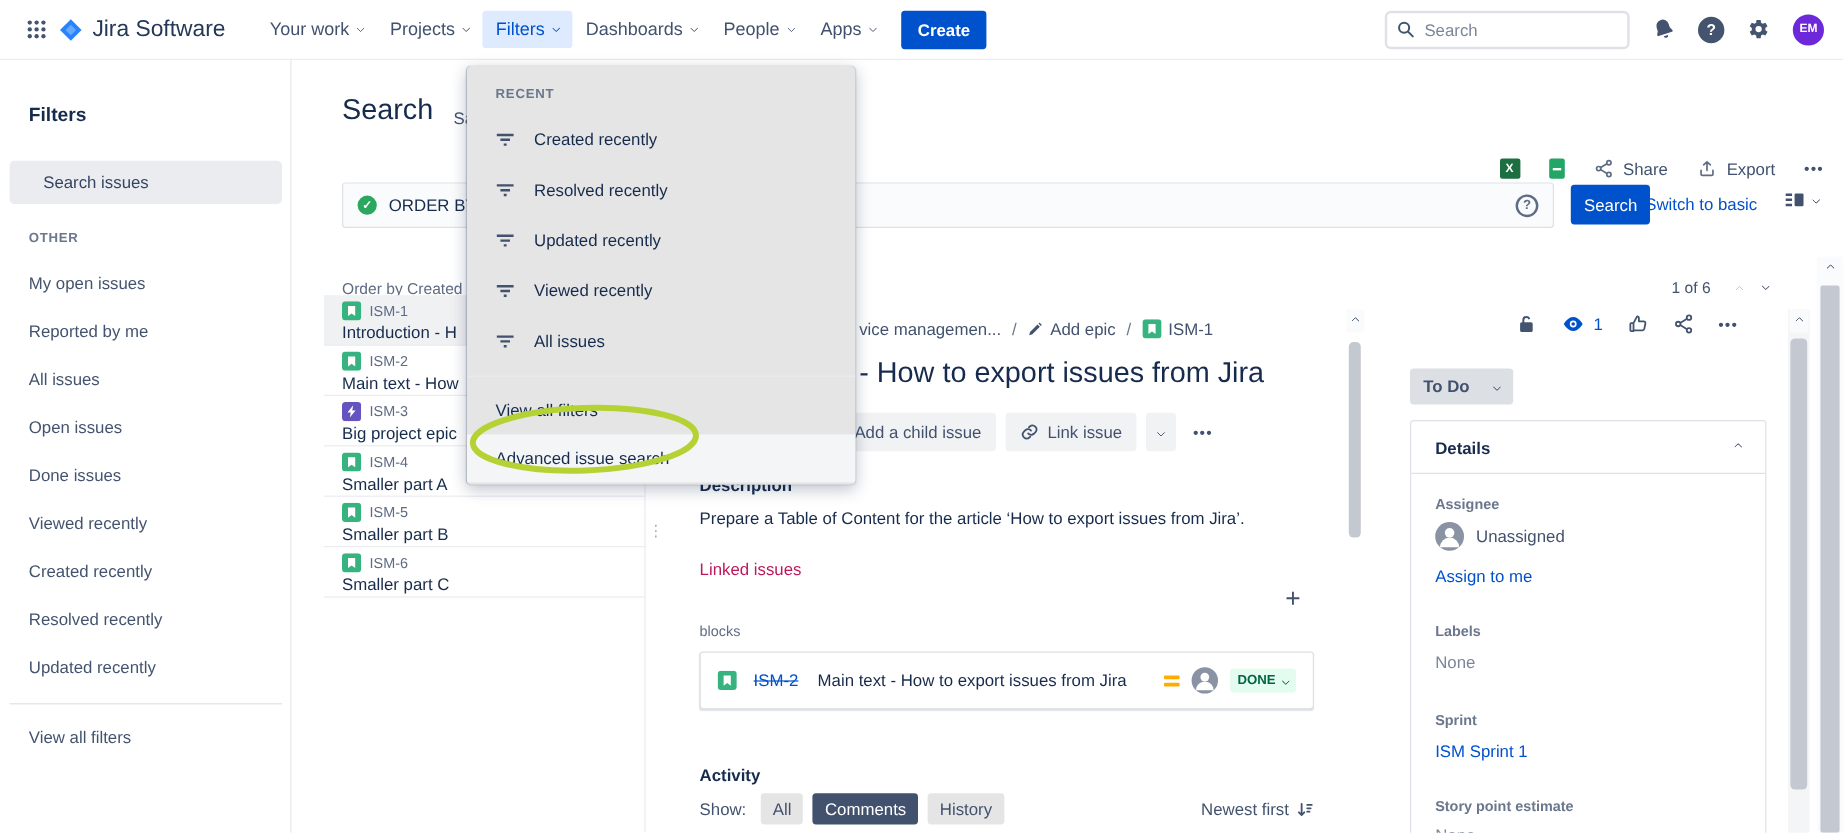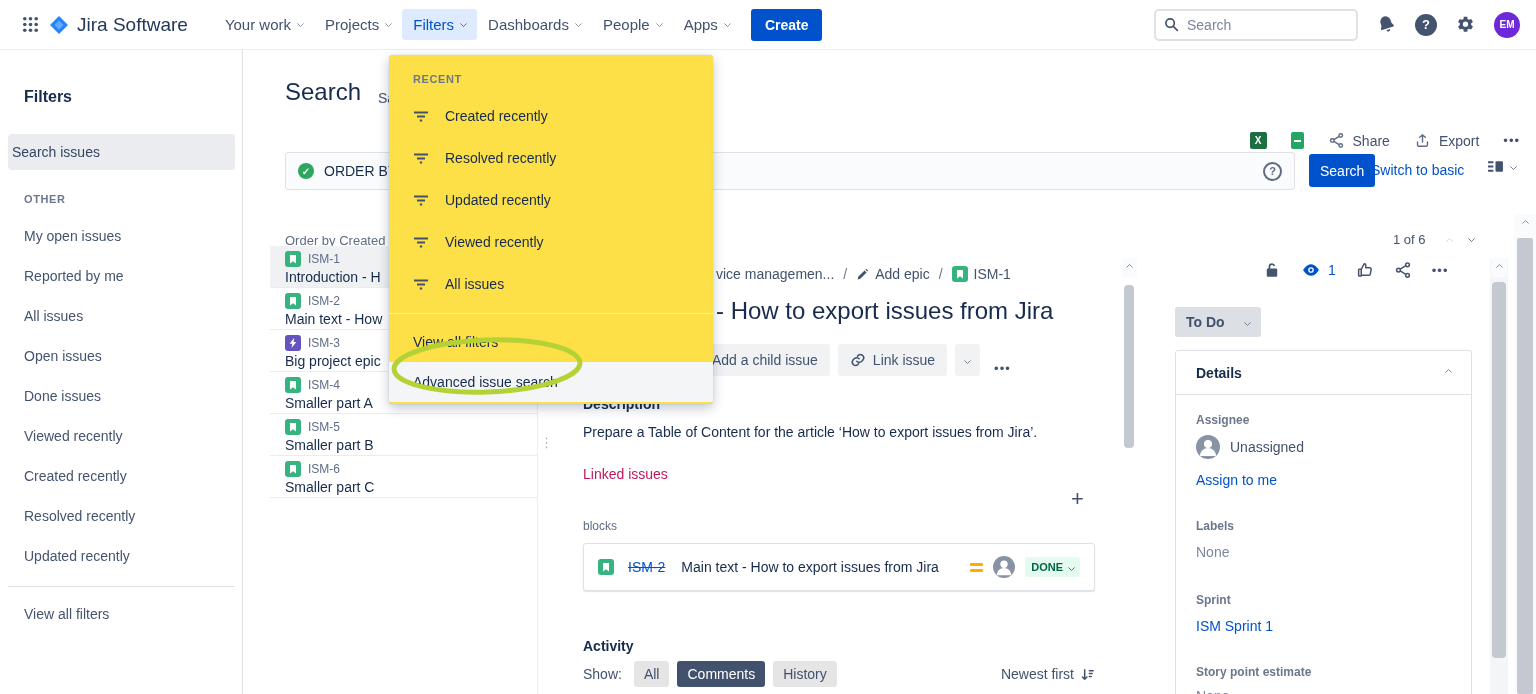--- a/index.html
+++ b/index.html
@@ -24,21 +24,21 @@
 .nav-search{display:flex;align-items:center;gap:8px;width:204px;height:32px;border:2px solid #DFE1E6;border-radius:5px;padding:0 8px;background:#fff}
 .nav-search input{border:none;outline:none;flex:1;font-size:14px;color:#172B4D;font-family:inherit;min-width:0}
 .nav-search input::placeholder{color:#7A869A}
 .icon-btn{background:none;border:none;cursor:pointer;display:flex;align-items:center;justify-content:center;padding:0}
 .help-circle{width:22px;height:22px;border-radius:50%;background:#44546F;color:#fff;display:flex;align-items:center;justify-content:center}
 .help-circle::after{content:"?";font-size:13px;font-weight:bold}
 .avatar-em{width:26px;height:26px;border-radius:50%;background:#6d28d9;color:#fff;font-size:10px;font-weight:bold;display:flex;align-items:center;justify-content:center;cursor:pointer}
 
 .sidebar{position:absolute;left:0;top:50px;width:243px;bottom:0;background:#fff;border-right:1px solid #DFE1E6}
 .sb-title{position:absolute;left:24px;top:38px;font-size:16px;font-weight:bold;color:#172B4D}
-.sb-selected{position:absolute;left:8px;top:84px;width:227px;height:36px;background:#EBECF0;border-radius:4px;display:flex;align-items:center;padding-left:4px;color:#344563;cursor:pointer}
+.sb-selected{position:absolute;left:8px;top:84px;width:227px;height:36px;background:#EBECF0;border-radius:4px;display:flex;align-items:center;padding-left:28px;color:#344563;cursor:pointer}
 .sb-section{position:absolute;left:24px;top:143px;font-size:11px;font-weight:bold;letter-spacing:.6px;color:#6B778C}
 .sb-list{position:absolute;left:0;top:166px;width:243px}
 .sb-item{height:40px;display:flex;align-items:center;padding-left:24px;color:#44546F;cursor:pointer}
 .sb-div{position:absolute;left:8px;top:536px;width:227px;height:1px;background:#DFE1E6}
 .sb-viewall{position:absolute;left:24px;top:548px;height:32px;display:flex;align-items:center;color:#44546F;cursor:pointer}
 
 .main{position:absolute;left:243px;top:50px;right:0;bottom:0;background:#fff}
 .pg-title{position:absolute;left:42px;top:28px;font-size:24px;font-weight:500;color:#172B4D}
 .saveas{position:absolute;left:135px;top:40px;color:#42526E;cursor:pointer}
 .hdr-icons{position:absolute;right:16px;top:82px;display:flex;align-items:center;gap:24px}
@@ -72,21 +72,21 @@
 .irow .sum{font-size:14px;color:#172B4D;white-space:nowrap;overflow:hidden;margin-top:1px}
 .vdiv{position:absolute;left:294px;top:182px;bottom:0;width:1px;background:#EBECF0}
 .drag-dots{position:absolute;left:297px;top:390px;color:#A5ADBA;font-size:13px;line-height:6px}
 .drag-dots::after{content:"⋮"}
 
 .crumb{position:absolute;left:473px;top:216px;display:flex;align-items:center;gap:9px;color:#42526E}
 .crumb .sep{color:#6B778C}
 .crumb .sep::after{content:"/"}
 .crumb .link{cursor:pointer;display:flex;align-items:center;gap:6px}
 .d-title{position:absolute;left:473px;top:247px;font-size:24px;font-weight:500;color:#172B4D;white-space:nowrap}
-.btn-row{position:absolute;left:457px;top:294px;display:flex;align-items:flex-end;gap:8px}
+.btn-row{position:absolute;left:457px;top:294px;display:flex;align-items:center;gap:8px}
 .jbtn{height:32px;background:#F1F2F4;border:none;border-radius:3px;color:#42526E;font-size:14px;padding:0 12px;display:flex;align-items:center;gap:7px;cursor:pointer;font-family:inherit}
 .jbtn.chev-only{padding:0 10px}
 .desc-h{position:absolute;left:340px;top:346px;font-weight:bold;color:#172B4D}
 .desc-b{position:absolute;left:340px;top:372px;width:520px;color:#172B4D;line-height:20px}
 .linked-h{position:absolute;left:340px;top:416px;font-weight:normal;color:#be185d}
 .plus-btn{position:absolute;left:828px;top:436px;font-size:22px;font-weight:300;color:#42526E;cursor:pointer}
 .plus-btn::after{content:"+"}
 .blocks-lbl{position:absolute;left:340px;top:469px;font-size:12px;color:#5E6C84}
 .lcard{position:absolute;left:340px;top:493px;width:512px;height:48px;border:1px solid #DFE1E6;border-radius:3px;box-shadow:0 1px 1px rgba(9,30,66,.13);display:flex;align-items:center;padding:0 14px;gap:10px;background:#fff;cursor:pointer}
 .lkey{color:#0052CC;text-decoration:line-through;margin-left:4px;white-space:nowrap}
@@ -113,21 +113,21 @@
 .dcard-h{height:44px;display:flex;align-items:center;justify-content:space-between;padding:0 20px;border-bottom:1px solid #DFE1E6}
 .dcard-h .t{font-weight:bold;color:#172B4D}
 .dcard-b{padding:18px 20px}
 .flabel{font-size:12px;font-weight:bold;color:#6B778C}
 .fvalue{font-size:14px;color:#42526E}
 .assn-row{display:flex;align-items:center;gap:10px;margin-top:8px;color:#42526E}
 .blue-link{color:#0052CC;cursor:pointer}
 
 .track{position:absolute;background:#F4F5F7}
 
-.dd{position:absolute;left:389px;top:55px;width:324px;height:349px;background:#fde047;border-radius:4px;box-shadow:0 0 1px rgba(9,30,66,.31),0 4px 12px rgba(9,30,66,.25);z-index:100;padding-top:14px;overflow:hidden}
+.dd{position:absolute;left:389px;top:55px;width:324px;height:349px;background:#e5e5e5;border-radius:4px;box-shadow:0 0 1px rgba(9,30,66,.31),0 4px 12px rgba(9,30,66,.25);z-index:100;padding-top:14px;overflow:hidden}
 .dd-sec{padding:4px 24px 10px;font-size:11px;font-weight:bold;letter-spacing:.6px;color:#6B778C}
 .dd-item{height:42px;display:flex;align-items:center;gap:16px;padding:0 24px;color:#172B4D;cursor:pointer}
 .dd-div{height:1px;background:#EBECF0;margin:8px 0}
 .dd-plain{height:40px;display:flex;align-items:center;padding:0 24px;color:#172B4D;cursor:pointer}
 .dd-plain.hov{background:#F4F5F7}
 
 .ellipse{position:absolute;left:388px;top:334px;z-index:120;pointer-events:none}
 </style>
 </head>
 <body>

